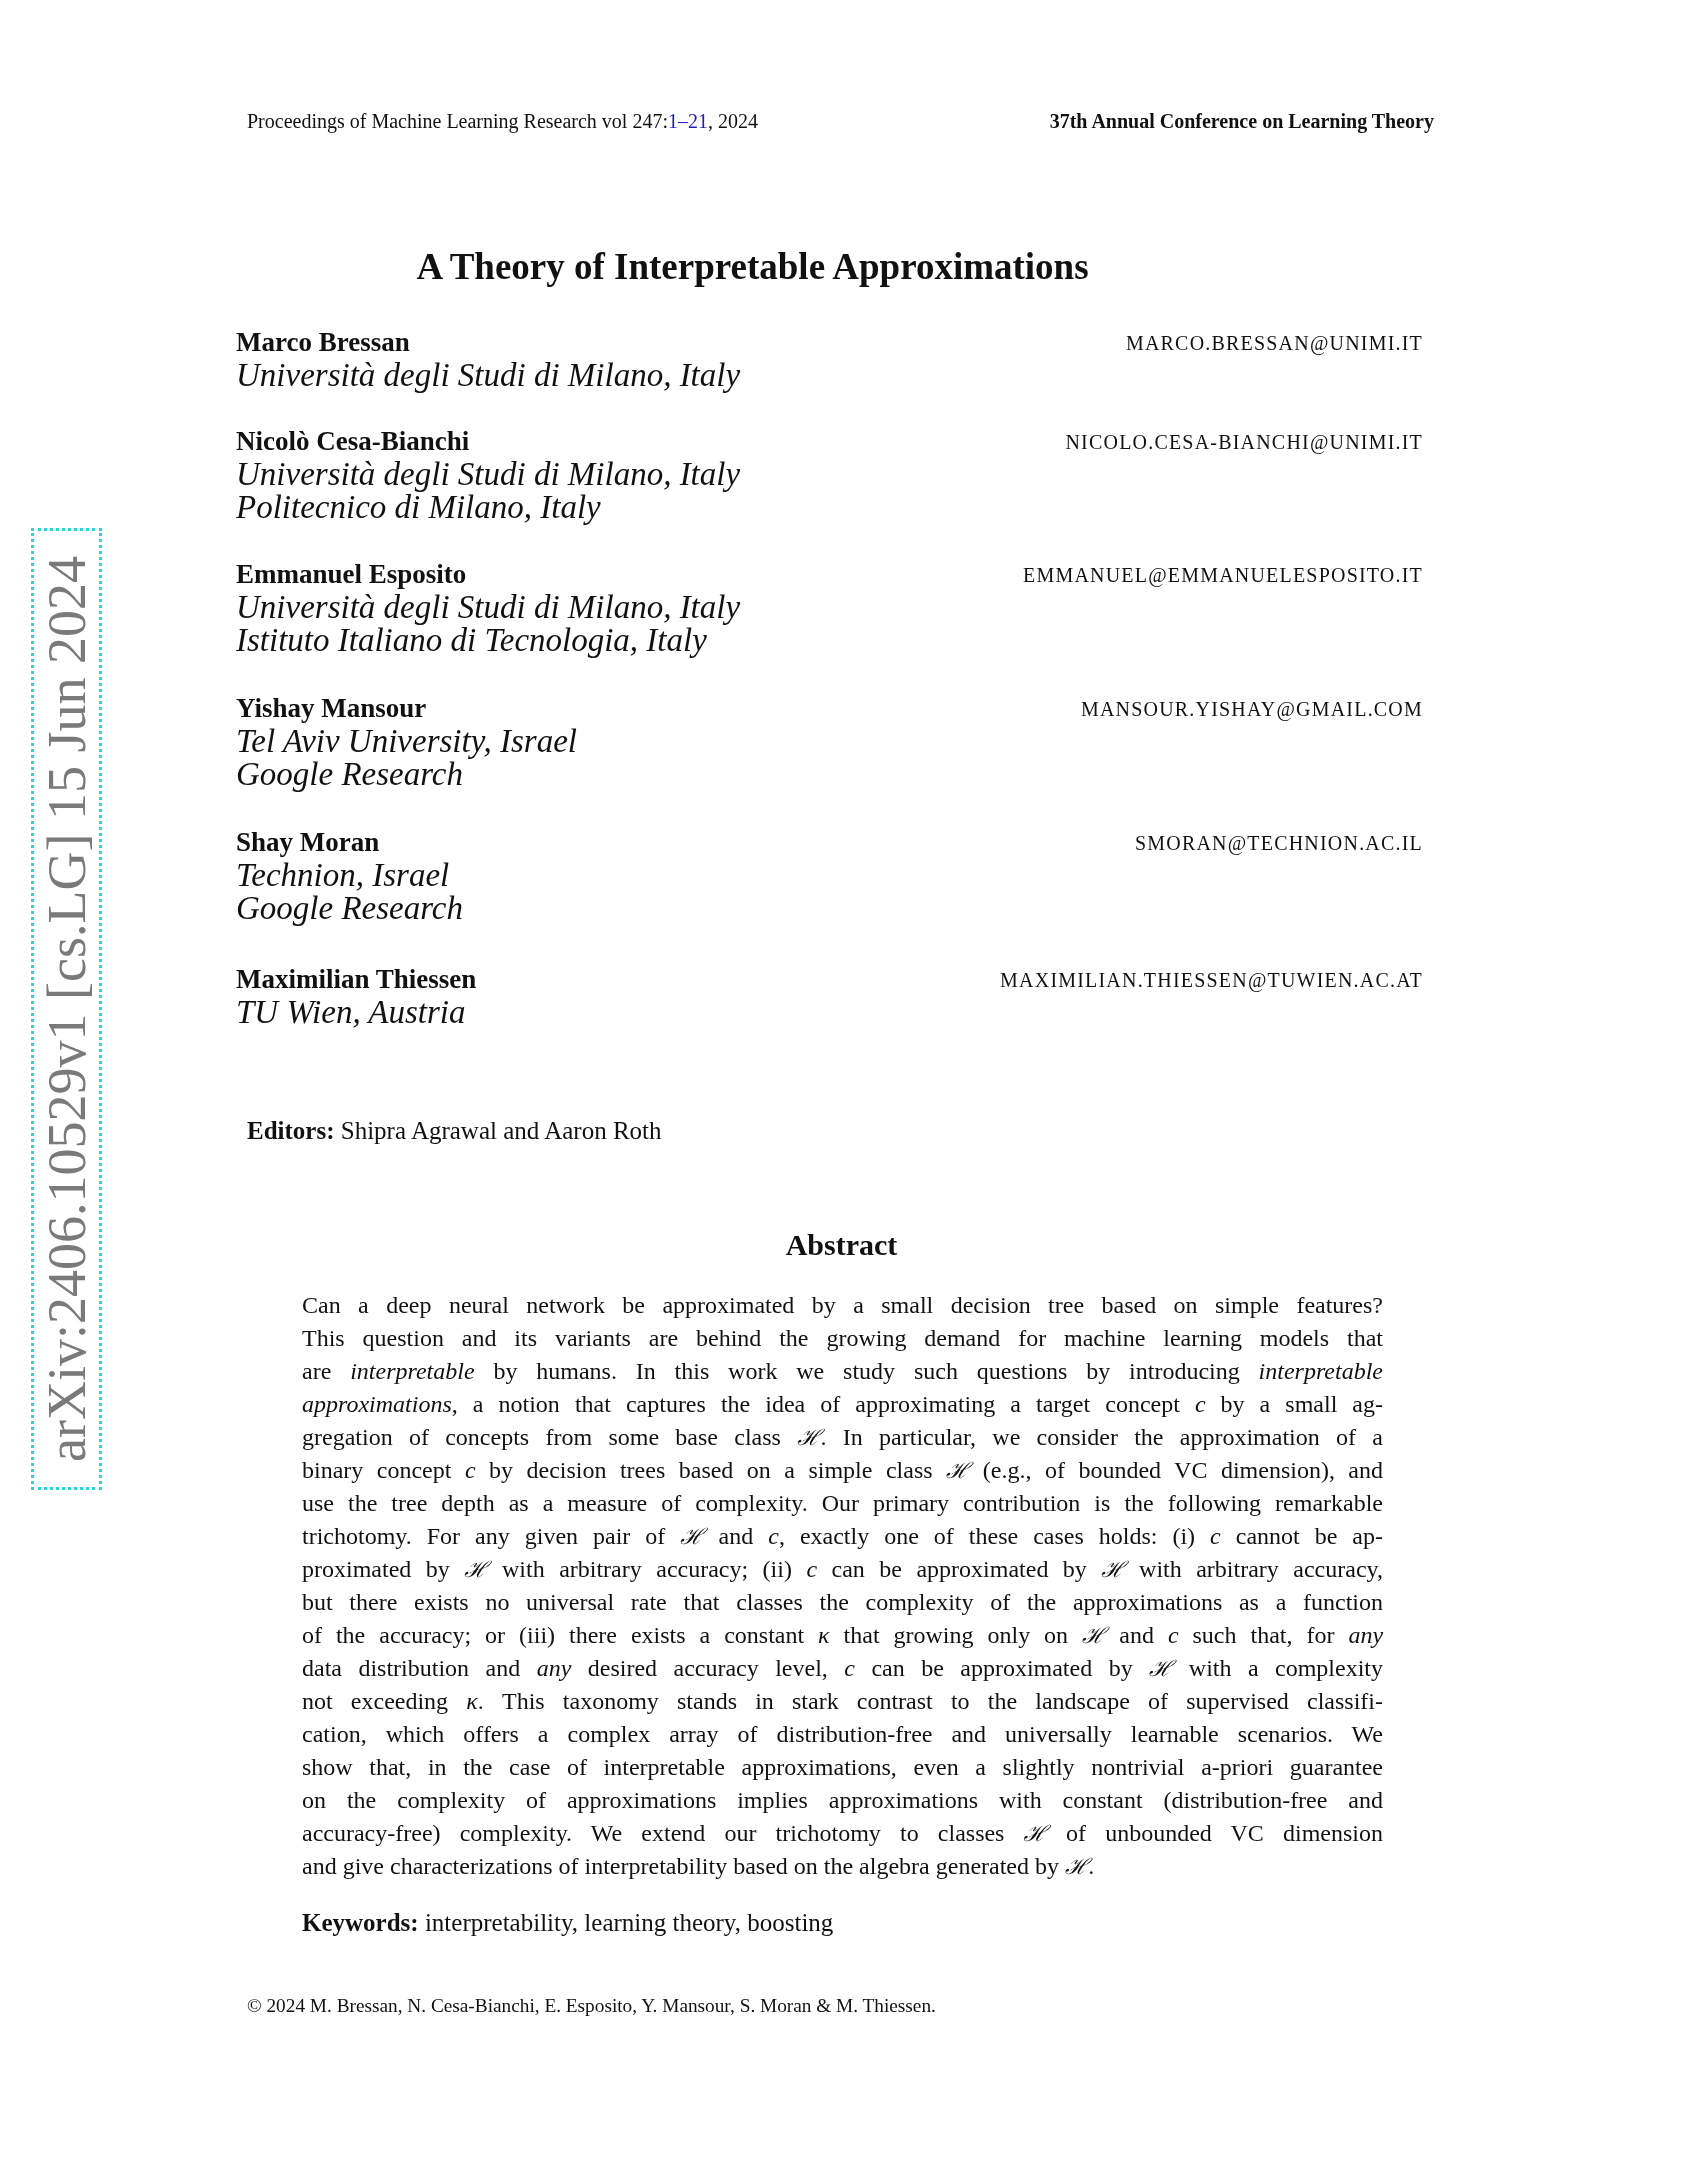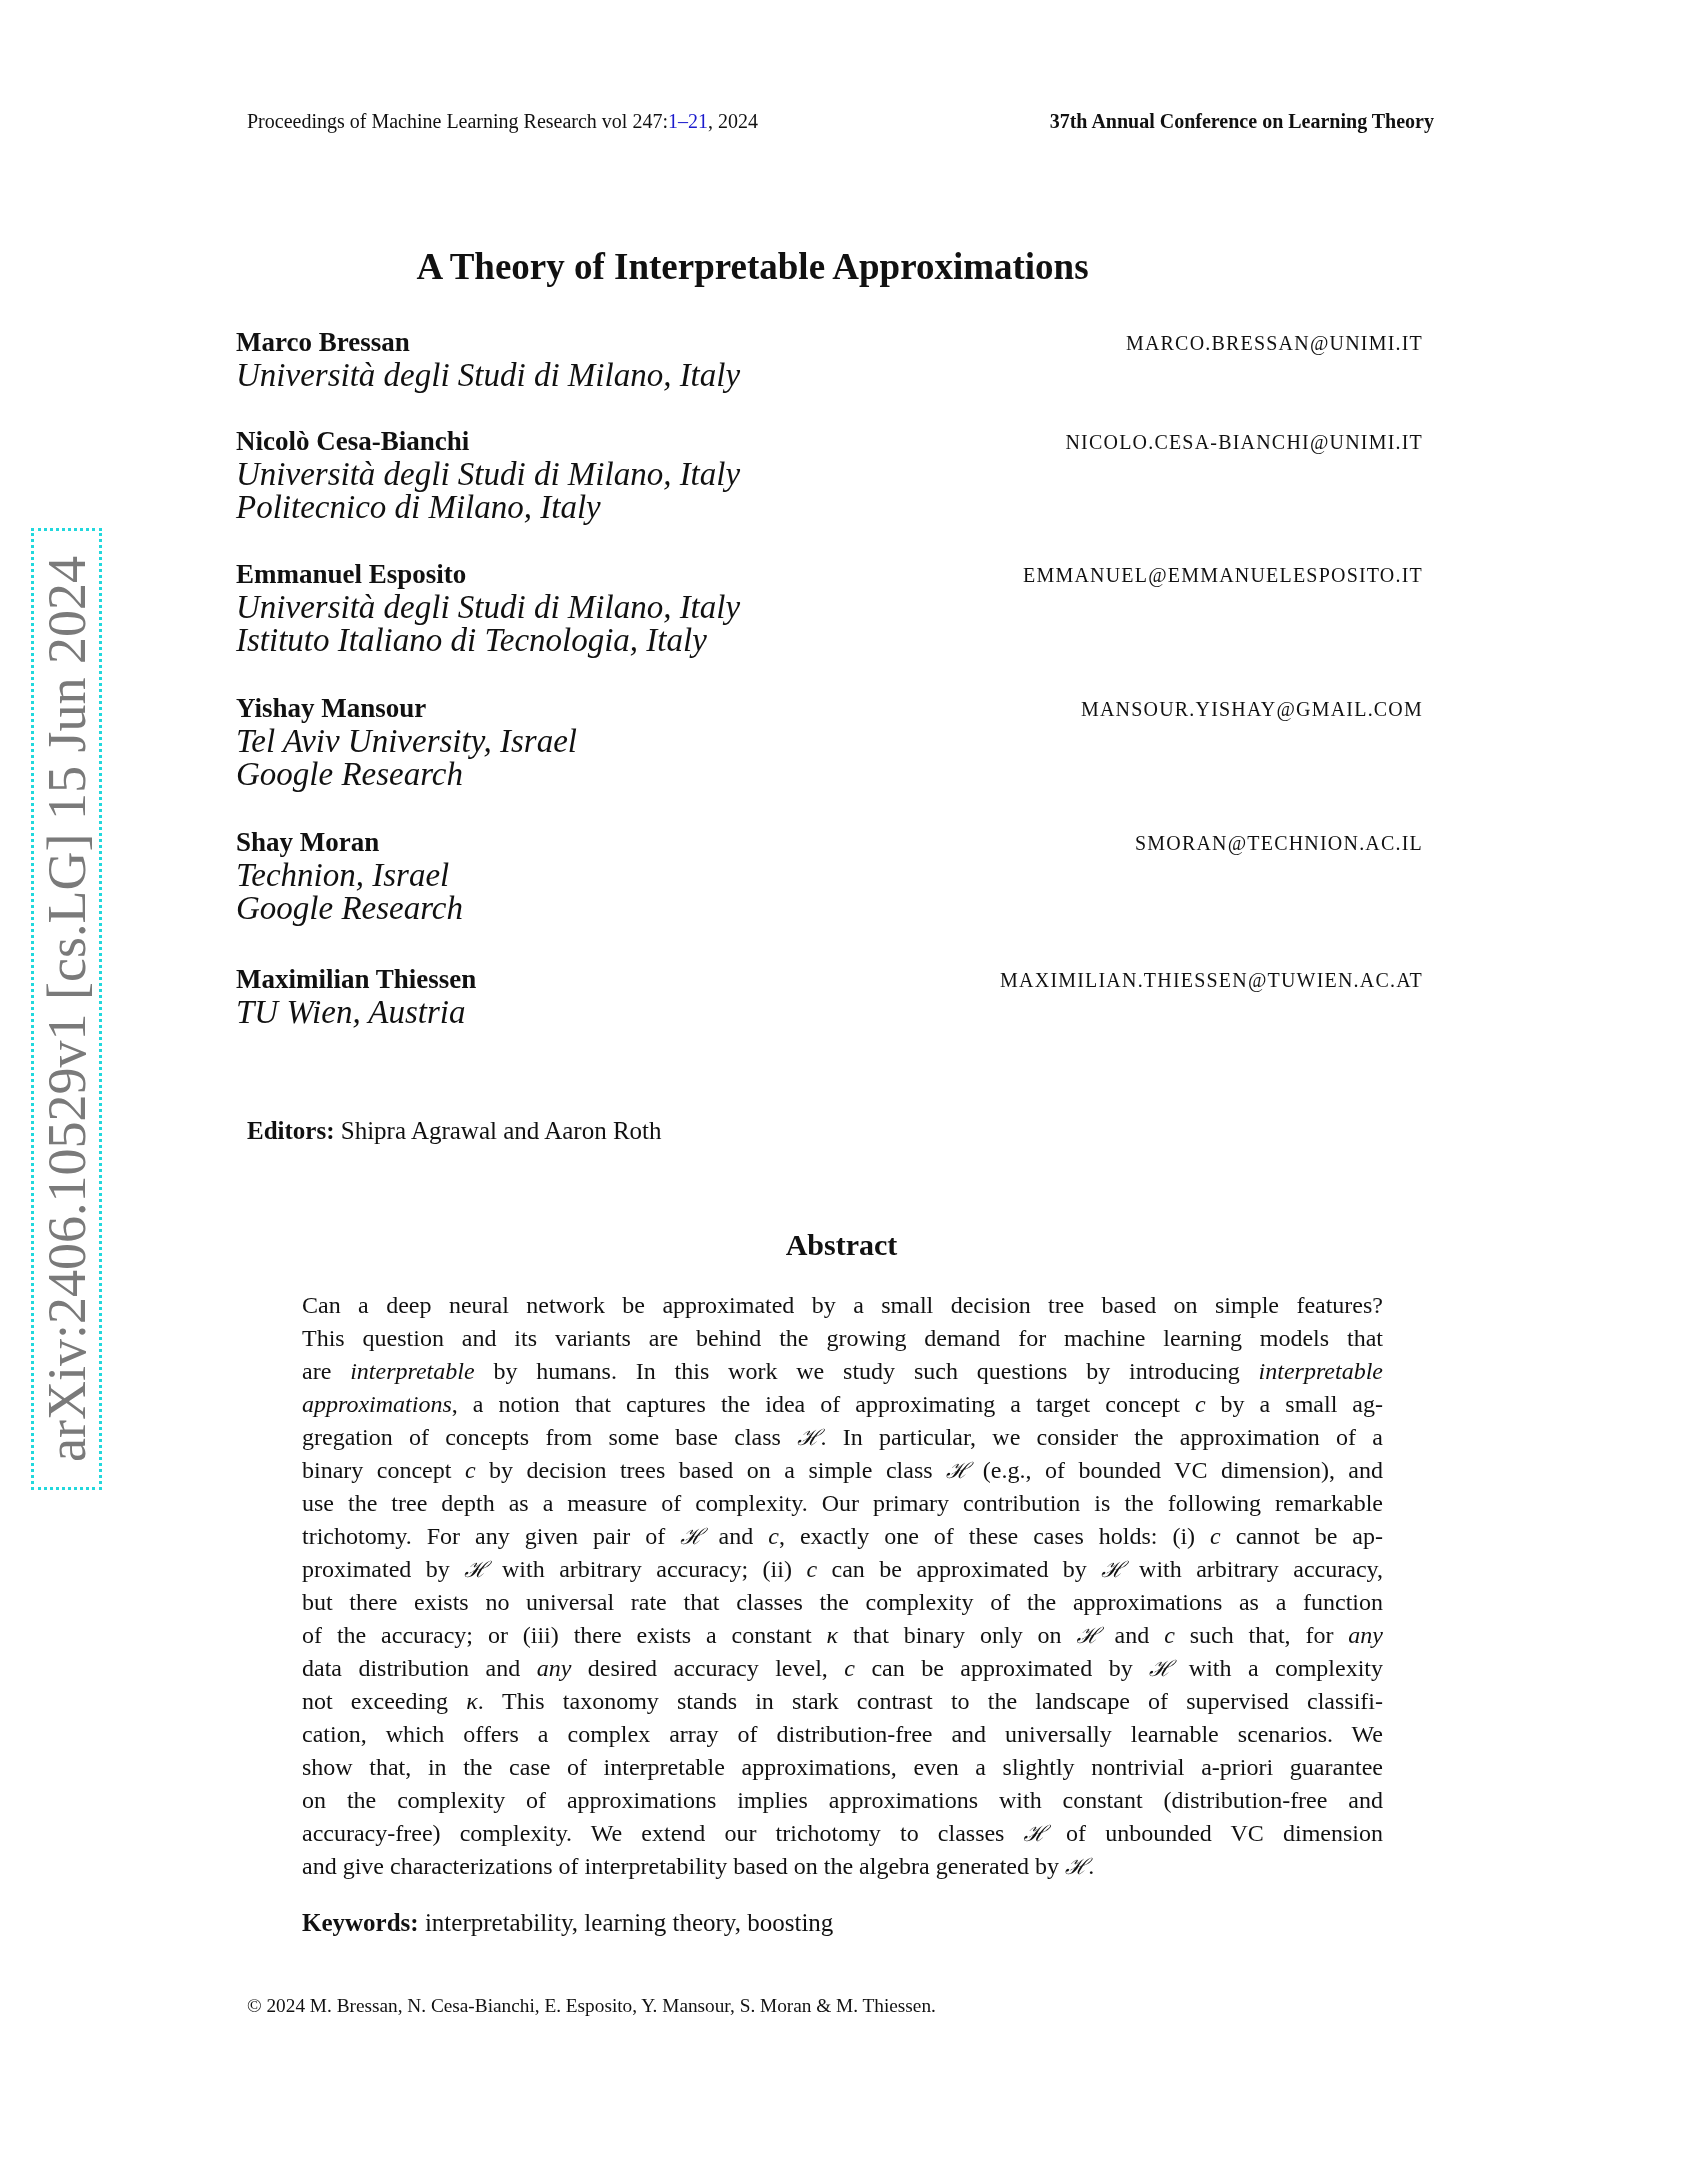--- a/index.html
+++ b/index.html
@@ -117,21 +117,21 @@
     <span class="ln"><span>Can a deep neural network be approximated by a small decision tree based on simple features?</span></span>
     <span class="ln"><span>This question and its variants are behind the growing demand for machine learning models that</span></span>
     <span class="ln"><span>are </span><i>interpretable</i><span> by humans.  In this work we study such questions by introducing </span><i>interpretable</i></span>
     <span class="ln"><i>approximations</i><span>, a notion that captures the idea of approximating a target concept </span><span class="math">c</span><span> by a small ag-</span></span>
     <span class="ln"><span>gregation of concepts from some base class </span><span class="calH">ℋ</span><span>.  In particular, we consider the approximation of a</span></span>
     <span class="ln"><span>binary concept </span><span class="math">c</span><span> by decision trees based on a simple class </span><span class="calH">ℋ</span><span> (e.g., of bounded VC dimension), and</span></span>
     <span class="ln"><span>use the tree depth as a measure of complexity. Our primary contribution is the following remarkable</span></span>
     <span class="ln"><span>trichotomy.  For any given pair of </span><span class="calH">ℋ</span><span> and </span><span class="math">c</span><span>, exactly one of these cases holds: (i) </span><span class="math">c</span><span> cannot be ap-</span></span>
     <span class="ln"><span>proximated by </span><span class="calH">ℋ</span><span> with arbitrary accuracy; (ii) </span><span class="math">c</span><span> can be approximated by </span><span class="calH">ℋ</span><span> with arbitrary accuracy,</span></span>
     <span class="ln"><span>but there exists no universal rate that classes the complexity of the approximations as a function</span></span>
-    <span class="ln"><span>of the accuracy; or (iii) there exists a constant </span><span class="math">κ</span><span> that binary only on </span><span class="calH">ℋ</span><span> and </span><span class="math">c</span><span> such that, for </span><i>any</i></span>
+    <span class="ln"><span>of the accuracy; or (iii) there exists a constant </span><span class="math">κ</span><span> that growing only on </span><span class="calH">ℋ</span><span> and </span><span class="math">c</span><span> such that, for </span><i>any</i></span>
     <span class="ln"><span>data distribution and </span><i>any</i><span> desired accuracy level, </span><span class="math">c</span><span> can be approximated by </span><span class="calH">ℋ</span><span> with a complexity</span></span>
     <span class="ln"><span>not exceeding </span><span class="math">κ</span><span>.  This taxonomy stands in stark contrast to the landscape of supervised classifi-</span></span>
     <span class="ln"><span>cation, which offers a complex array of distribution-free and universally learnable scenarios.  We</span></span>
     <span class="ln"><span>show that, in the case of interpretable approximations, even a slightly nontrivial a-priori guarantee</span></span>
     <span class="ln"><span>on the complexity of approximations implies approximations with constant (distribution-free and</span></span>
     <span class="ln"><span>accuracy-free) complexity.  We extend our trichotomy to classes </span><span class="calH">ℋ</span><span> of unbounded VC dimension</span></span>
     <span class="ln last"><span>and give characterizations of interpretability based on the algebra generated by </span><span class="calH">ℋ</span><span>.</span></span>
   </div>
 
 <div class="abs keywords">

